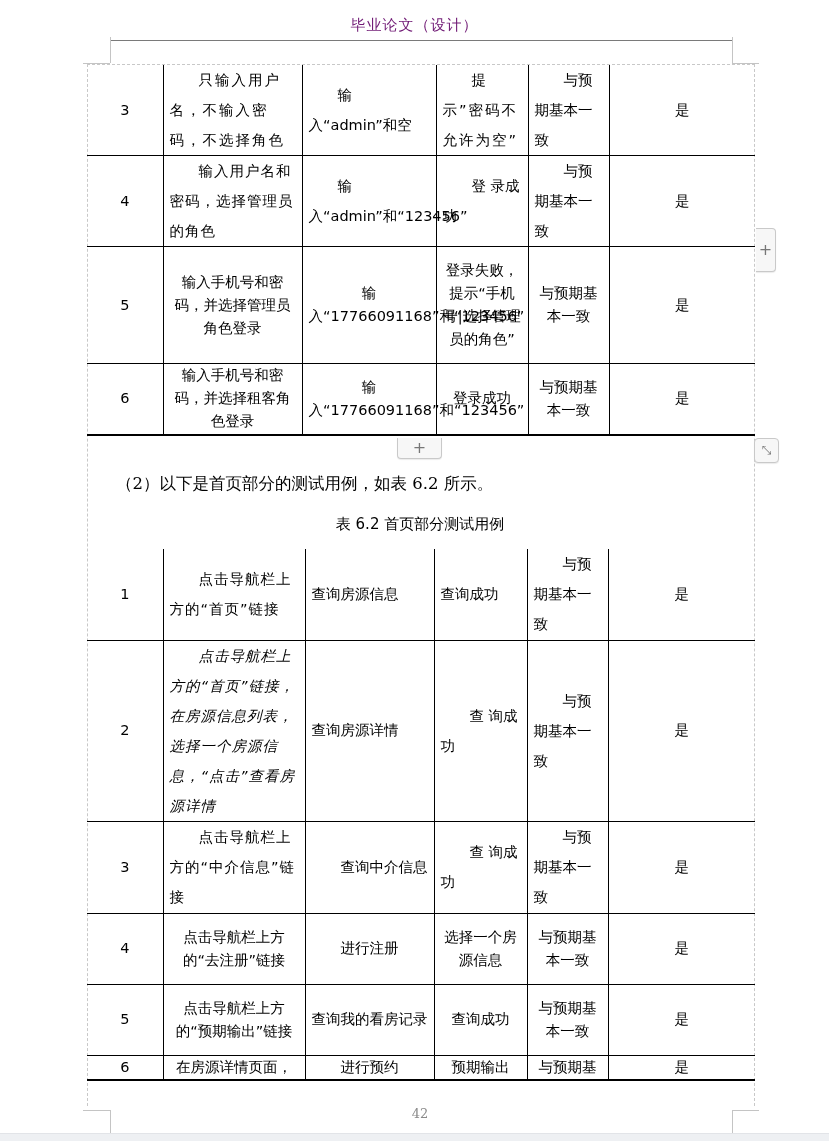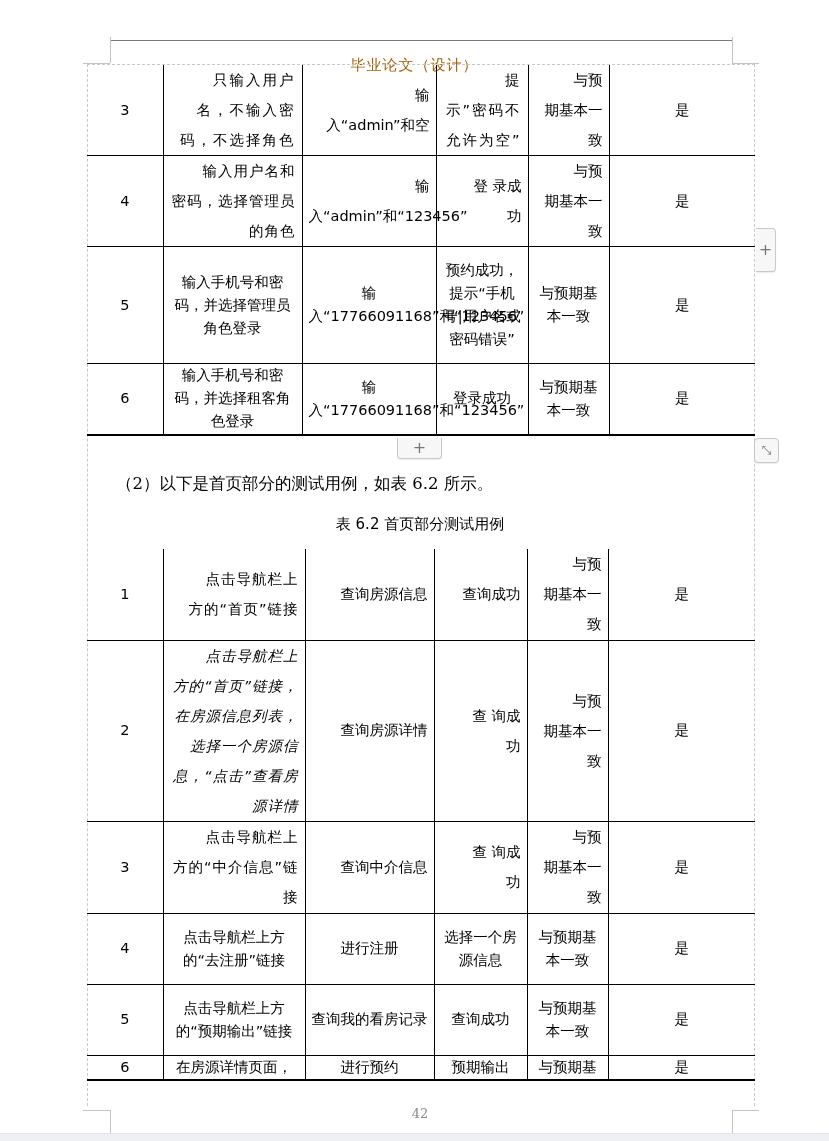--- a/index.html
+++ b/index.html
@@ -2,39 +2,38 @@
 <html><head>
 <meta charset="utf-8">
 <style>
   html, body { margin: 0; padding: 0; }
   body {
     width: 829px; height: 1141px; background: #ffffff; position: relative; overflow: hidden;
     font-family: "DejaVu Serif", "Liberation Serif", serif; color: #000;
   }
   .page-header-text {
     position: absolute; left: 0; width: 829px; top: 16px; text-align: center;
-    font-size: 15px; color: #a16207; letter-spacing: 1px;
+    font-size: 15px; color: #701a75; letter-spacing: 1px;
     font-family: "DejaVu Sans", sans-serif;
-    margin-top: 40px;
   }
   .header-rule { position: absolute; left: 110px; top: 40px; width: 623px; height: 1px; background: #7a7a7a; }
   .corner { position: absolute; background: #c4c4c4; }
   .dash-frame-v { position: absolute; width: 0; border-left: 1px dashed #c8c8c8; }
   .dash-frame-h { position: absolute; height: 0; border-top: 1px dashed #c8c8c8; }
 
   table.t { position: absolute; border-collapse: collapse; table-layout: fixed; font-size: 14.5px; }
   table.t td, table.t th {
     border-left: 1px solid #000; border-right: 1px solid #000; border-bottom: 1px solid #000;
     padding: 0 6px; vertical-align: middle; line-height: 23px; font-weight: normal;
     font-family: "DejaVu Sans", sans-serif; font-size: 14.5px;
   }
   table.t td:first-child, table.t th:first-child { border-left: none; }
   table.t td:last-child, table.t th:last-child { border-right: none; }
   table.t .c { text-align: center; }
-  table.t .l { text-align: right; }
+  table.t .l { text-align: left; }
   table.t .tight { line-height: 23px; }
   table.t .loose { line-height: 30px; }
   table.t tr.last td { border-bottom: 2px solid #000; }
   table.t th { border-top: 2px solid #000; line-height: 23px; }
 
   .widget-btn {
     position: absolute; background: #f7f7f7; border: 1px solid #c9c9c9; border-radius: 4px;
     color: #777; font-family: "DejaVu Sans", sans-serif; text-align: center;
     box-shadow: 0 1px 1px rgba(0,0,0,0.08);
   }
@@ -88,21 +87,21 @@
     <td class="l loose" style="text-indent:2em;letter-spacing:1px;">输入用户名和密码，选择管理员的角色</td>
     <td class="l loose" style="text-indent:2em;">输入“admin”和“123456”</td>
     <td class="l loose" style="text-indent:2em;">登 录成功</td>
     <td class="l loose" style="text-indent:2em;">与预期基本一致</td>
     <td class="c">是</td>
   </tr>
   <tr style="height:117px">
     <td class="c">5</td>
     <td class="c tight">输入手机号和密码，并选择管理员角色登录</td>
     <td class="c tight">输入“17766091168”和“123456”</td>
-    <td class="c tight">预约成功，提示“手机号|用户名或密码错误”</td>
+    <td class="c tight">登录失败，提示“手机号|选择管理员的角色”</td>
     <td class="c tight">与预期基本一致</td>
     <td class="c">是</td>
   </tr>
   <tr class="last" style="height:71px">
     <td class="c">6</td>
     <td class="c tight">输入手机号和密码，并选择租客角色登录</td>
     <td class="c tight">输入“17766091168”和“123456”</td>
     <td class="c tight">登录成功</td>
     <td class="c tight">与预期基本一致</td>
     <td class="c">是</td>

